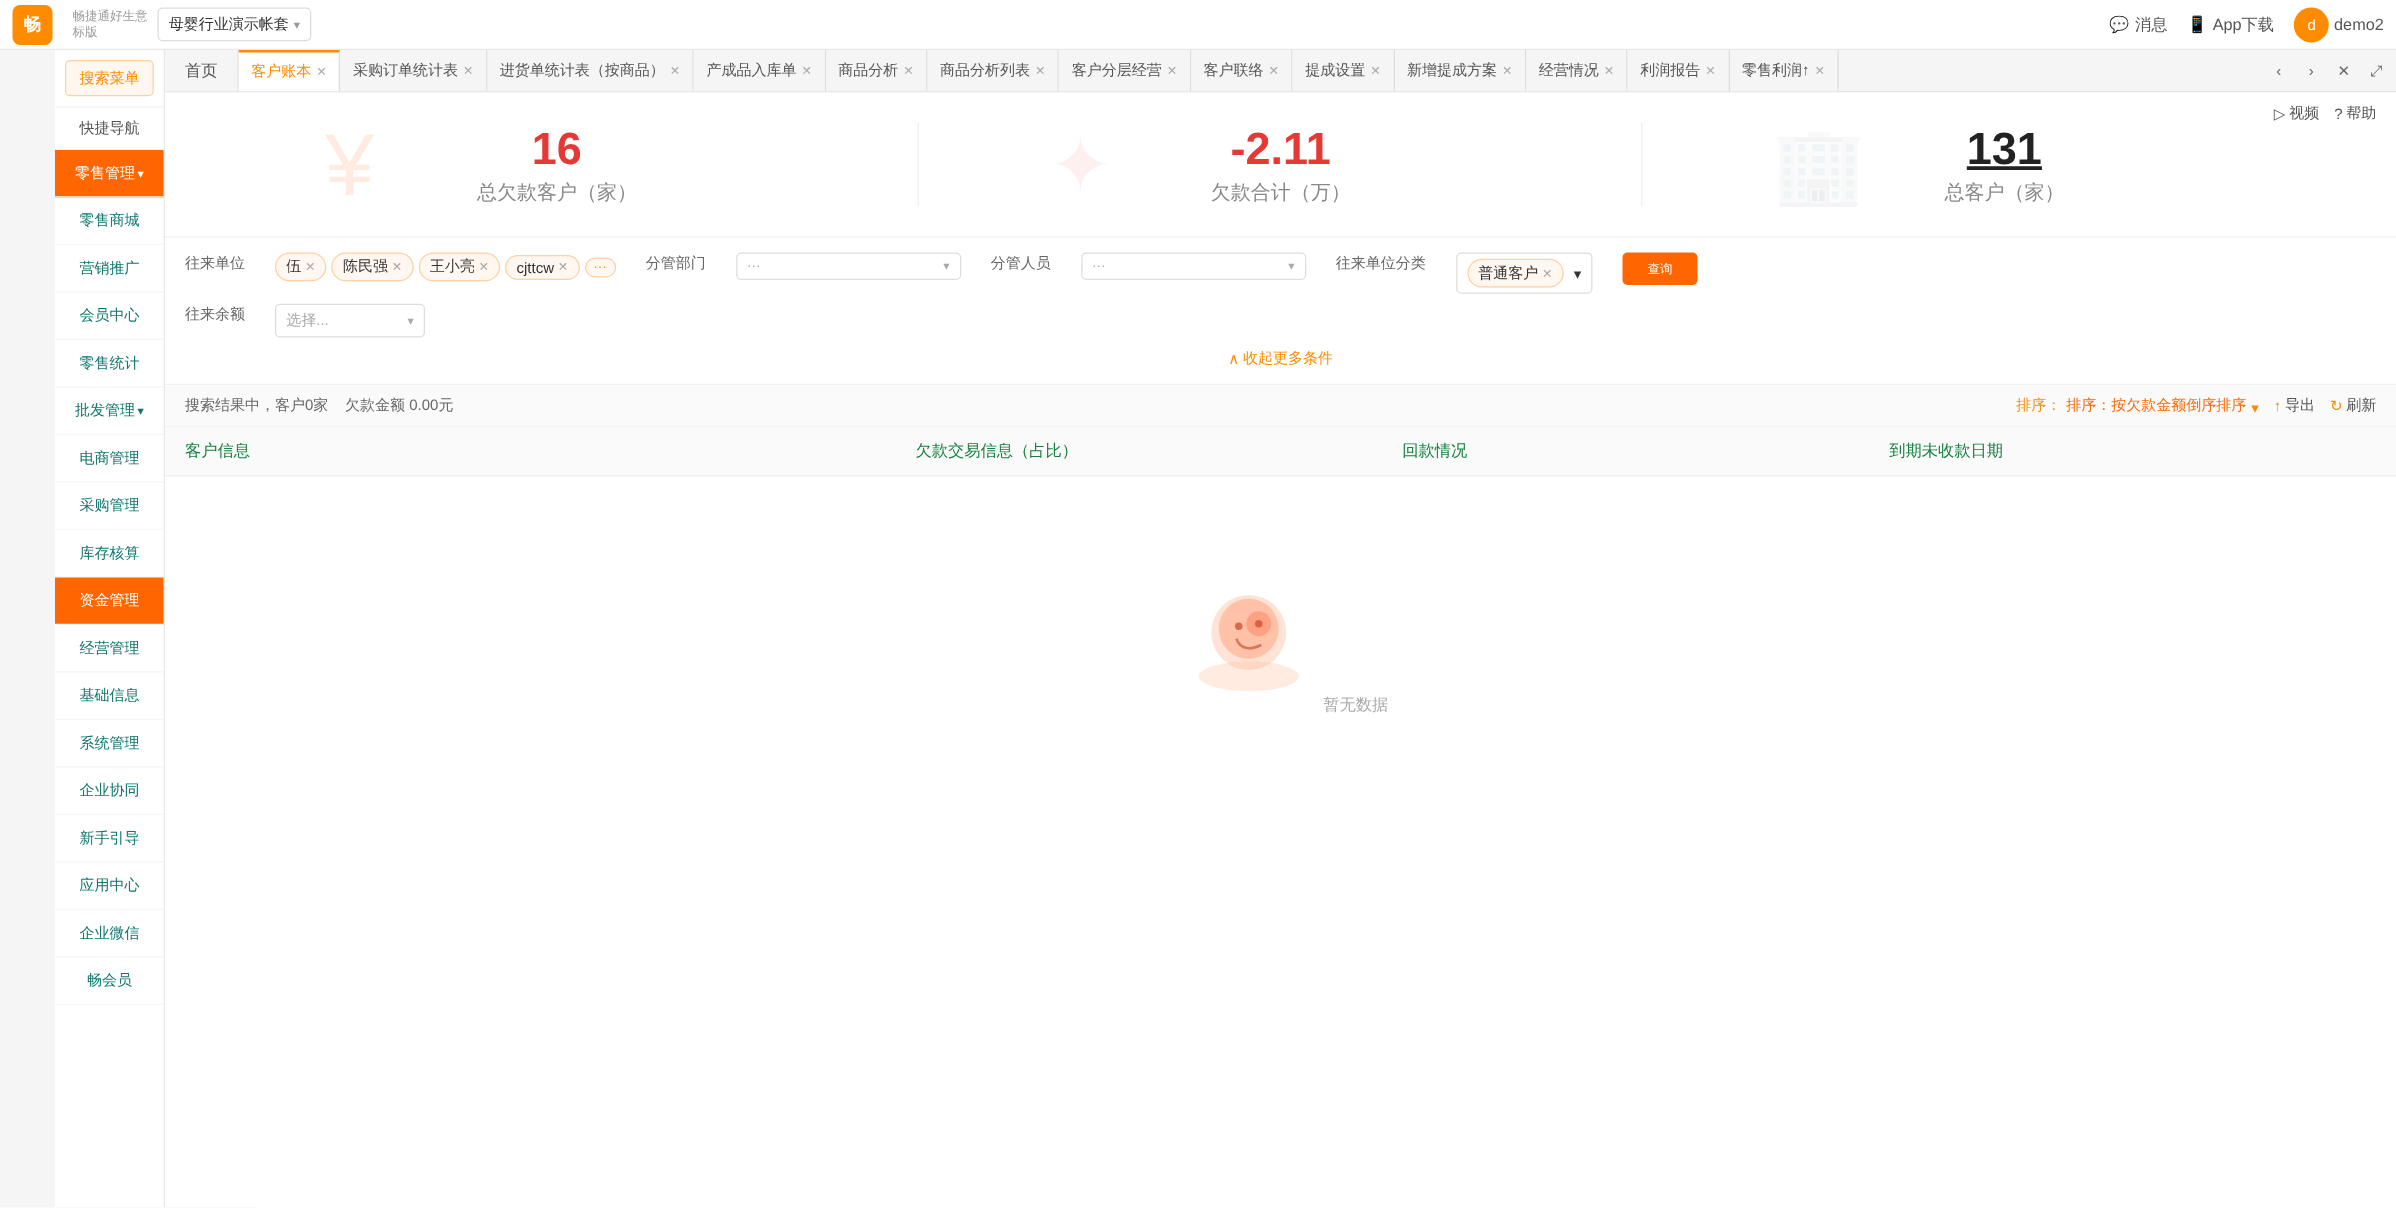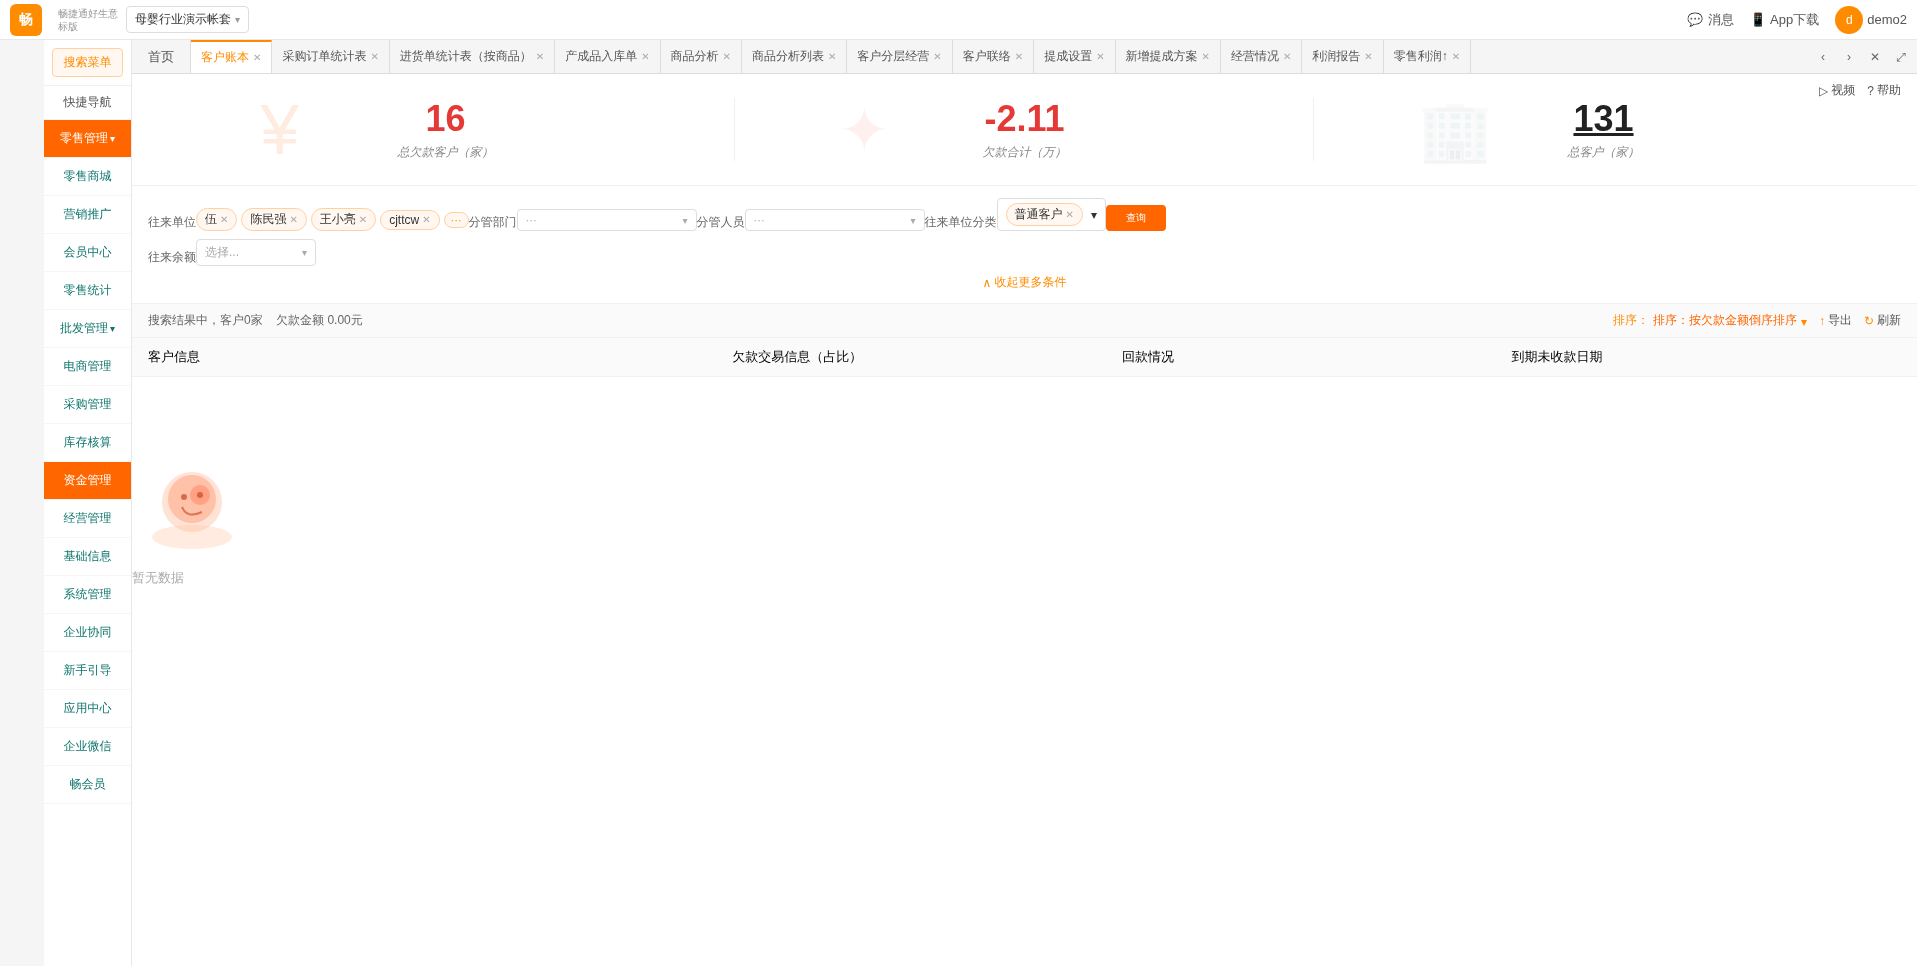--- a/index.html
+++ b/index.html
@@ -42,51 +42,51 @@
     .sidebar-item-with-arrow { display: flex; align-items: center; justify-content: center; gap: 2px; }
 
     
     .stats-area { display: flex; background: #fff; border-bottom: 1px solid #f0f0f0; padding: 16px 24px; gap: 0; position: relative; }
     .stat-block { flex: 1; display: flex; flex-direction: column; align-items: center; justify-content: center; padding: 8px 20px; position: relative; }
     .stat-block::after { content: ''; position: absolute; right: 0; top: 10%; height: 80%; border-right: 1px solid #f0f0f0; }
     .stat-block:last-child::after { display: none; }
     .stat-value { font-size: 36px; font-weight: bold; }
     .stat-value.red { color: #e53935; }
     .stat-value.black { color: #222; text-decoration: underline; }
-    .stat-label { font-size: 12px; color: #888; margin-top: 4px; font-style: italic; }
+    .stat-label { font-size: 16px; color: #888; margin-top: 4px; }
     .help-area { position: absolute; top: 8px; right: 16px; display: flex; gap: 12px; font-size: 12px; color: #555; }
     .help-btn { display: flex; align-items: center; gap: 3px; cursor: pointer; }
 
     
     .filter-area { background: #fff; padding: 12px 16px; border-bottom: 1px solid #f0f0f0; }
-    .filter-row { display: flex; align-items: flex-end; gap: 0; margin-bottom: 8px; flex-wrap: wrap; }
+    .filter-row { display: flex; align-items: flex-start; gap: 24px; margin-bottom: 8px; flex-wrap: wrap; }
     .filter-label { font-size: 12px; color: #666; white-space: nowrap; }
     .filter-tag-group { display: flex; align-items: center; gap: 4px; flex-wrap: wrap; }
     .filter-tag { display: flex; align-items: center; gap: 3px; background: #fff7f0; border: 1px solid #ffd0a0; border-radius: 12px; padding: 2px 8px; font-size: 12px; color: #333; }
     .filter-tag .tag-close { color: #aaa; cursor: pointer; font-size: 10px; }
     .filter-select { display: flex; align-items: center; gap: 4px; border: 1px solid #ddd; border-radius: 4px; padding: 4px 8px; font-size: 12px; color: #333; cursor: pointer; min-width: 120px; }
     .filter-select .arrow { margin-left: auto; font-size: 10px; color: #aaa; }
     .filter-select-wide { min-width: 180px; }
     .collapse-btn { display: flex; align-items: center; gap: 3px; color: #ff8c00; font-size: 12px; cursor: pointer; justify-content: center; margin-top: 4px; }
 
     
     .result-bar { display: flex; align-items: center; padding: 8px 16px; background: #fafafa; border-bottom: 1px solid #f0f0f0; font-size: 12px; color: #666; }
     .result-bar .right-actions { margin-left: auto; display: flex; align-items: center; gap: 12px; }
     .result-sort { display: flex; align-items: flex-end; gap: 4px; cursor: pointer; color: #ff8c00; }
     .action-btn { display: flex; align-items: center; gap: 3px; cursor: pointer; color: #555; }
     .action-btn .icon { color: #ff8c00; }
 
     
     .table-area { background: #fff; }
     .table-header { display: flex; padding: 10px 16px; border-bottom: 1px solid #f0f0f0; background: #fafafa; }
-    .table-col { flex: 1; font-size: 13px; color: #000000; font-weight: 500; }
+    .table-col { flex: 1; font-size: 13px; color: #15803d; font-weight: 500; }
     .table-col:first-child { flex: 1.5; }
 
     
-    .empty-state { display: flex; flex-direction: column; align-items: flex-start; justify-content: center; padding: 80px 0; }
+    .empty-state { display: flex; align-items: flex-end; justify-content: center; padding: 80px 0; }
     .empty-icon { width: 120px; height: 100px; position: relative; margin-bottom: 12px; }
     .empty-text { font-size: 13px; color: #aaa; }
 
     
     .more-dots { background: #fff7f0; border: 1px solid #ffd0a0; border-radius: 10px; padding: 1px 6px; font-size: 11px; cursor: pointer; color: #ff8c00; }
 
     
     .query-btn { background: #ff6600; color: #fff; border: none; border-radius: 4px; padding: 6px 20px; font-size: 10px; cursor: pointer; }
 
     

